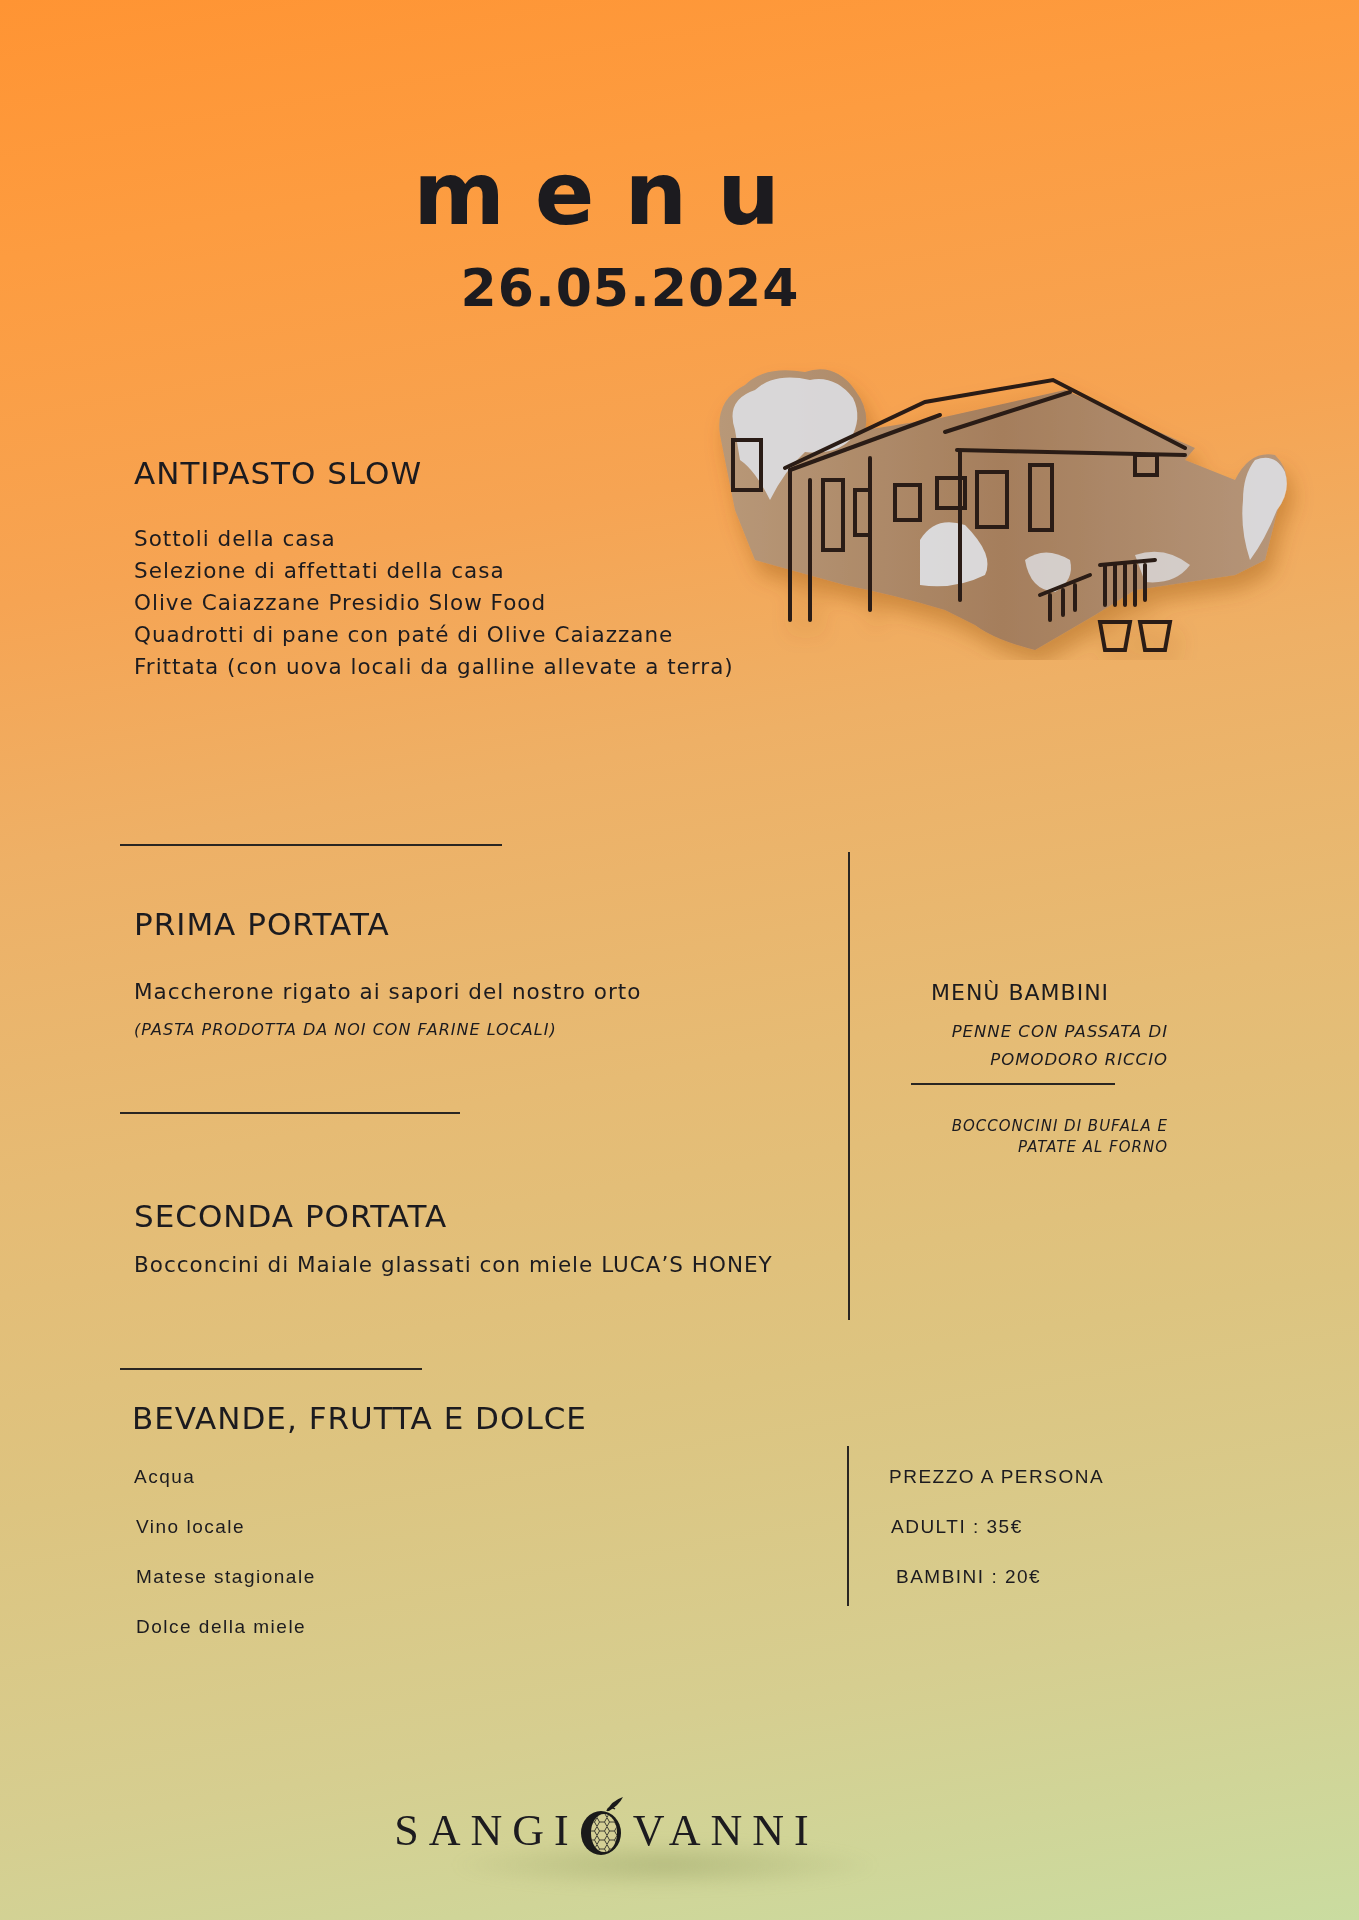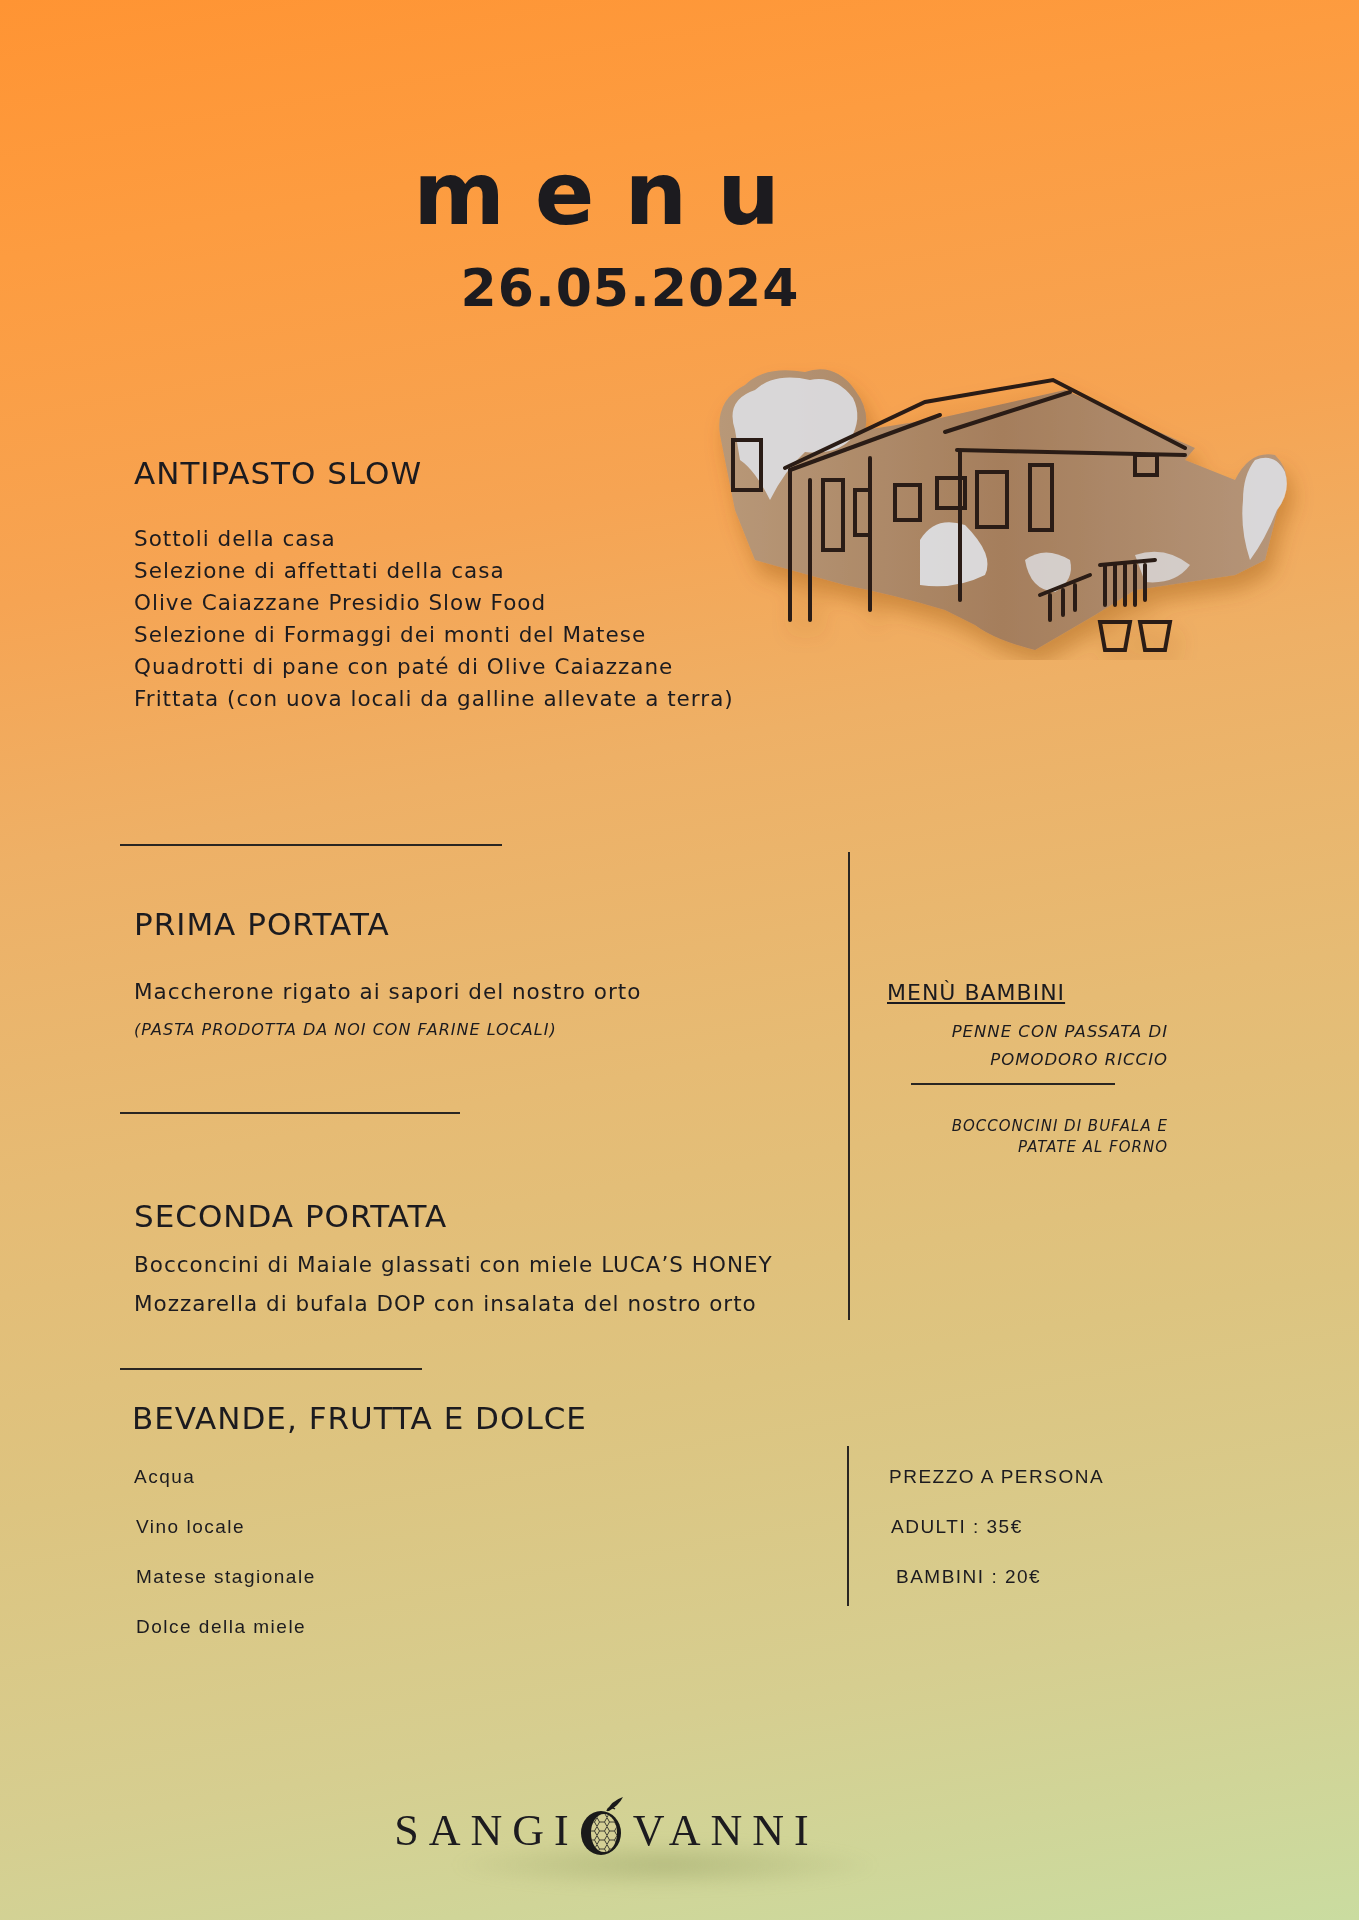--- a/index.html
+++ b/index.html
@@ -160,42 +160,40 @@
       </g>
     </g>
   </svg>
 </div>
 
 <div class="abs sec-title" style="left:134px; top:458px;">ANTIPASTO SLOW</div>
 <div class="abs" style="left:134px; top:523px;">
   <div class="item">Sottoli della casa</div>
   <div class="item">Selezione di affettati della casa</div>
   <div class="item">Olive Caiazzane Presidio Slow Food</div>
-  <div class="item">Selezione di Formaggi dei monti del Matese</div>
   <div class="item">Quadrotti di pane con paté di Olive Caiazzane</div>
   <div class="item">Frittata (con uova locali da galline allevate a terra)</div>
 </div>
 
 <div class="abs hline" style="left:120px; top:844px; width:382px;"></div>
 
 <div class="abs sec-title" style="left:134px; top:909px;">PRIMA PORTATA</div>
 <div class="abs item" style="left:134px; top:976px;">Maccherone rigato ai sapori del nostro orto</div>
 <div class="abs note" style="left:134px; top:1020px;">(PASTA PRODOTTA DA NOI CON FARINE LOCALI)</div>
 
 <div class="abs hline" style="left:120px; top:1112px; width:340px;"></div>
 
 <div class="abs sec-title" style="left:134px; top:1201px;">SECONDA PORTATA</div>
 <div class="abs" style="left:134px; top:1245px;">
   <div class="item" style="line-height:39px;">Bocconcini di Maiale glassati con miele LUCA’S HONEY</div>
-  <div class="item" style="line-height:39px;">Mozzarella di bufala DOP con insalata del nostro orto</div>
 </div>
 
 <div class="abs vline" style="left:848px; top:852px; height:468px;"></div>
 
-<div class="abs" style="left:887px; top:980px; font-family:'DejaVu Sans',sans-serif; font-size:22px; letter-spacing:1px; white-space:nowrap;text-decoration:underline;">MENÙ BAMBINI</div>
+<div class="abs" style="left:931px; top:980px; font-family:'DejaVu Sans',sans-serif; font-size:22px; letter-spacing:1px; white-space:nowrap;">MENÙ BAMBINI</div>
 <div class="abs note" style="right:191px; top:1018px; text-align:right; line-height:28px; font-size:16.5px;">
   <div>PENNE CON PASSATA DI</div>
   <div>POMODORO RICCIO</div>
 </div>
 <div class="abs hline" style="left:911px; top:1083px; width:204px; height:1.5px;"></div>
 <div class="abs note" style="right:191px; top:1116px; text-align:right; line-height:21px; font-size:15px;">
   <div>BOCCONCINI DI BUFALA E</div>
   <div>PATATE AL FORNO</div>
 </div>
 

